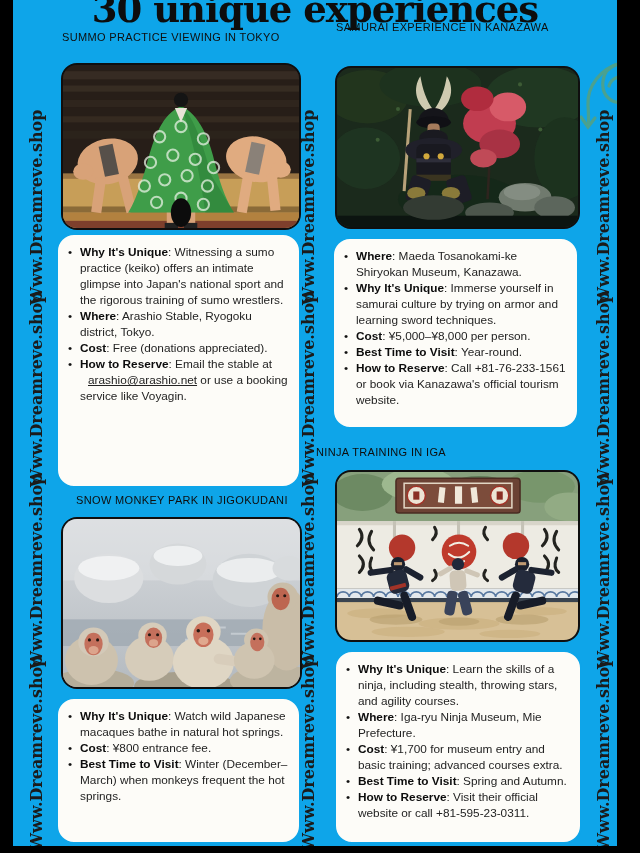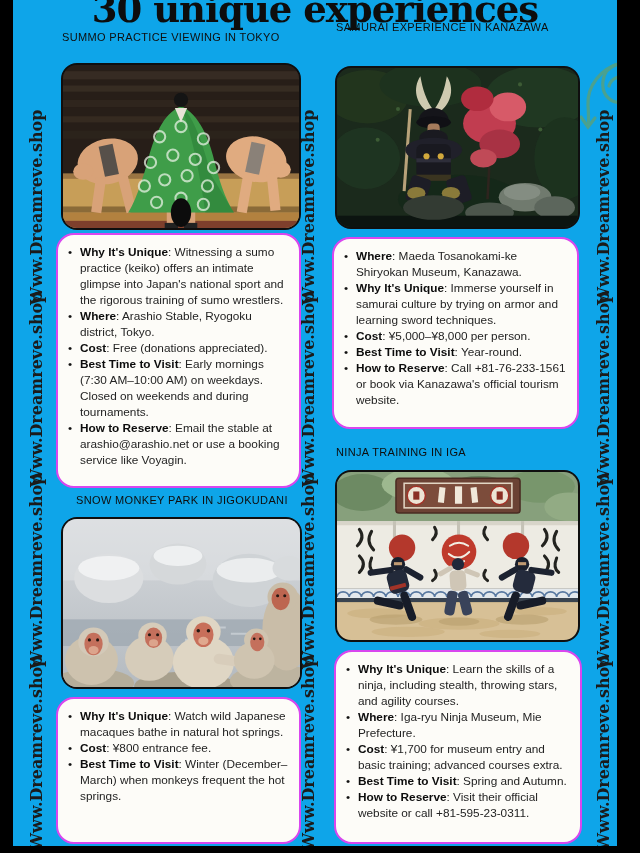--- a/index.html
+++ b/index.html
@@ -12,27 +12,27 @@
   .title{position:absolute;left:13px;top:-13px;width:604px;text-align:center;
          font-family:"DejaVu Serif",serif;font-weight:800;font-size:37px;
          letter-spacing:-1px;color:#0d0d0d;white-space:nowrap;}
   .wm{position:absolute;width:158px;height:20px;line-height:20px;white-space:nowrap;
       transform:rotate(-90deg);transform-origin:0 0;
       font-family:"DejaVu Serif",serif;font-weight:700;font-size:16px;color:#1b1b1b;}
   .sec-header{position:absolute;font-size:11px;font-weight:400;letter-spacing:.35px;
               color:#0e0e0e;white-space:nowrap;}
   .photo{position:absolute;border:2px solid #0f0f0f;border-radius:16px;overflow:hidden;background:#222;}
   .photo svg{display:block;width:100%;height:100%;}
-  .card{position:absolute;background:#fdfcf8;border:2px solid #d946ef;border-radius:18px;
+  .card{position:absolute;background:#fdfcf8;border:2px solid #0ea5e9;border-radius:18px;
         padding:9px 11px 8px 9px;overflow:hidden;box-sizing:border-box;}
   .card ul{margin:0;padding:0;list-style:none;}
   .card li{position:relative;padding-left:13px;font-size:11.8px;line-height:1.36;color:#232323;}
   .card li::before{content:"\2022";position:absolute;left:1px;top:0;color:#111;}
   .card b{color:#0c0c0c;}
-  .link{}
+  .link{text-decoration:underline;margin-left:8px;}
   .arrow{position:absolute;left:577px;top:56px;width:63px;height:82px;}
 </style>
 </head>
 <body>
 
 <div class="page">
 
   <div class="title">30 unique experiences</div>
 
   <div class="wm" style="left:27px;top:305px">Www.Dreamreve.shop</div>
@@ -109,21 +109,20 @@
       <path d="M110,42 L116,56 L122,42 Z" fill="#e8e4d8"></path>
       <circle cx="116" cy="34" r="7" fill="#141414"></circle>
       <ellipse cx="116" cy="144" rx="10" ry="14" fill="#0c0c0c"></ellipse>
     </svg>
   </div>
   <div class="card" style="left:56px;top:233px;width:245px;height:255px">
     <ul>
         <li><b>Why It's Unique</b>: Witnessing a sumo practice (keiko) offers an intimate glimpse into Japan's national sport and the rigorous training of sumo wrestlers.</li>
         <li><b>Where</b>: Arashio Stable, Ryogoku district, Tokyo.</li>
         <li><b>Cost</b>: Free (donations appreciated).</li>
-        <li><b>Best Time to Visit</b>: Early mornings (7:30 AM–10:00 AM) on weekdays. Closed on weekends and during tournaments.</li>
         <li><b>How to Reserve</b>: Email the stable at <span class="link">arashio@arashio.net</span> or use a booking service like Voyagin.</li>
       </ul>
   </div>
 
   <div class="sec-header" style="left:336px;top:21px">SAMURAI EXPERIENCE IN KANAZAWA</div>
   <div class="photo" style="left:335px;top:66px;width:241px;height:159px">
     <svg viewBox="0 0 237 155" preserveAspectRatio="none">
       <rect width="237" height="155" fill="#1b2a1c"></rect>
       <g opacity=".9">
         <ellipse cx="30" cy="28" rx="40" ry="26" fill="#24371f"></ellipse>
@@ -247,21 +246,21 @@
     </svg>
   </div>
   <div class="card" style="left:56px;top:697px;width:245px;height:147px">
     <ul>
         <li><b>Why It's Unique</b>: Watch wild Japanese macaques bathe in natural hot springs.</li>
         <li><b>Cost</b>: ¥800 entrance fee.</li>
         <li><b>Best Time to Visit</b>: Winter (December–March) when monkeys frequent the hot springs.</li>
       </ul>
   </div>
 
-  <div class="sec-header" style="left:336px;top:446px">NINJA TRAINING IN IGA</div>
+  <div class="sec-header" style="left:316px;top:446px">NINJA TRAINING IN IGA</div>
   <div class="photo" style="left:335px;top:470px;width:241px;height:168px">
     <svg viewBox="0 0 237 164" preserveAspectRatio="none">
       <rect width="237" height="48" fill="#87a07c"></rect>
       <ellipse cx="25" cy="20" rx="30" ry="18" fill="#6d8a63"></ellipse>
       <ellipse cx="80" cy="12" rx="36" ry="16" fill="#9db88f"></ellipse>
       <ellipse cx="140" cy="22" rx="40" ry="18" fill="#5f7d58"></ellipse>
       <ellipse cx="200" cy="14" rx="34" ry="16" fill="#78966c"></ellipse>
       <ellipse cx="228" cy="34" rx="24" ry="14" fill="#92ab84"></ellipse>
       <rect y="48" width="237" height="66" fill="#edebe3"></rect>
       <rect y="48" width="237" height="4" fill="#d8d5ca"></rect>

